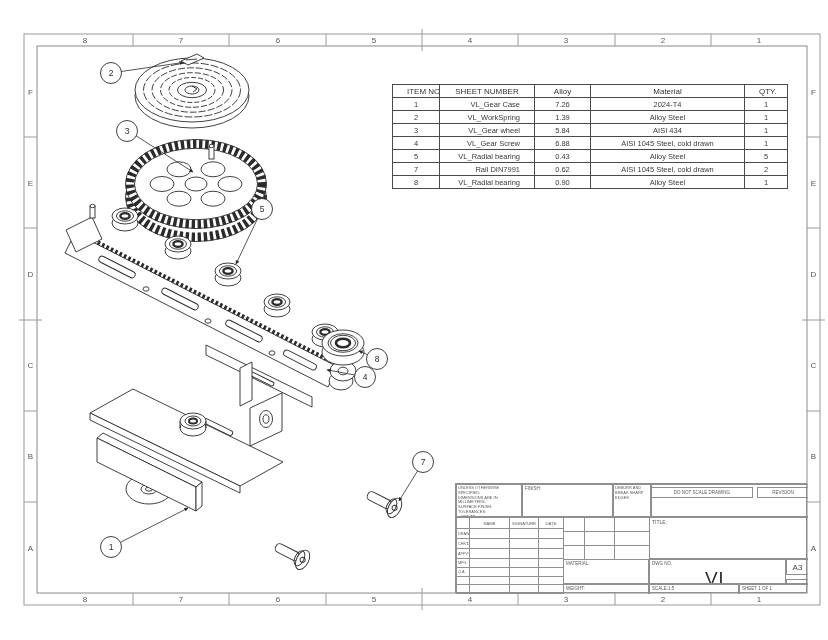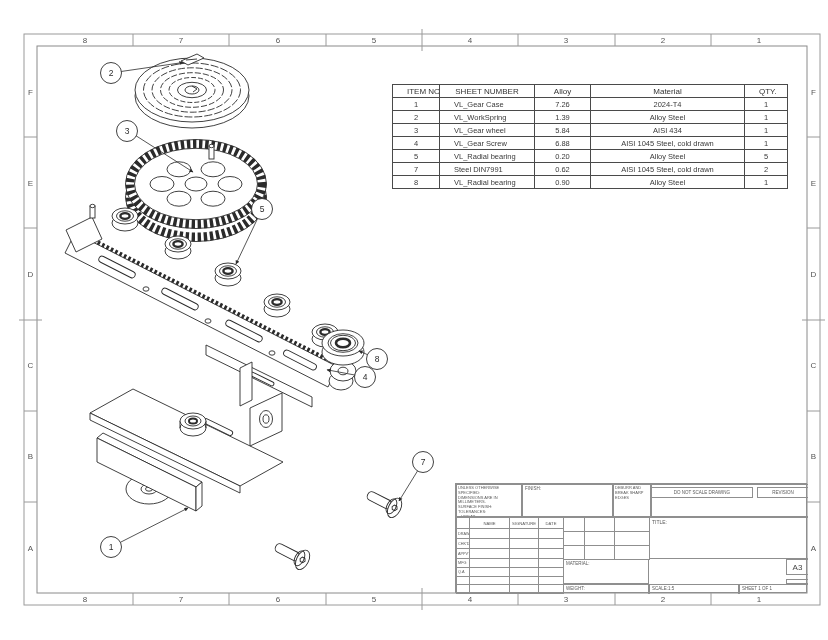--- a/index.html
+++ b/index.html
@@ -6,21 +6,21 @@
   .stage{position:relative;width:828px;height:640px;background:#ffffff;overflow:hidden;
          font-family:"Liberation Sans", sans-serif;}
   .stage svg{position:absolute;left:0;top:0;}
 
   
   table.bom{position:absolute;left:392px;top:84px;width:395px;border-collapse:collapse;
             table-layout:fixed;font-size:7.5px;color:#3a3a3a;background:#fff;}
   table.bom th,table.bom td{border:1px solid #4a4a4a;height:12px;padding:0 14px;
             text-align:center;overflow:hidden;white-space:nowrap;font-weight:normal;}
   table.bom th{font-size:8px;color:#333;}
-  table.bom td.l{text-align:left;}
+  table.bom td.l{text-align:right;}
 
   
   .tb{position:absolute;left:455px;top:483px;width:352px;height:110px;
       border:1px solid #8f8f8f;box-sizing:border-box;color:#5a5a5a;background:#fff;}
   .tb .cell{position:absolute;border:1px solid #8f8f8f;box-sizing:border-box;overflow:hidden;}
   .lab{font-size:4.5px;line-height:1.2;color:#5a5a5a;padding:1px 0 0 2px;}
   .lab6{font-size:4px;line-height:1.2;color:#5a5a5a;padding:1px 0 0 1px;}
   .lab6 .ind{padding-left:3px;}
   .ctr{display:flex;align-items:center;justify-content:center;height:100%;font-size:4.5px;color:#5a5a5a;}
   table.sig{position:absolute;left:0;top:33px;width:107px;height:76px;border-collapse:collapse;
@@ -320,27 +320,27 @@
     <tr>
       <td>4</td>
       <td class="l">VL_Gear Screw</td>
       <td>6.88</td>
       <td>AISI 1045 Steel, cold drawn</td>
       <td>1</td>
     </tr>
     <tr>
       <td>5</td>
       <td class="l">VL_Radial bearing</td>
-      <td>0.20</td>
+      <td>0.43</td>
       <td>Alloy Steel</td>
       <td>5</td>
     </tr>
     <tr>
       <td>7</td>
-      <td class="l">Steel DIN7991</td>
+      <td class="l">Rail DIN7991</td>
       <td>0.62</td>
       <td>AISI 1045 Steel, cold drawn</td>
       <td>2</td>
     </tr>
     <tr>
       <td>8</td>
       <td class="l">VL_Radial bearing</td>
       <td>0.90</td>
       <td>Alloy Steel</td>
       <td>1</td>
@@ -461,20 +461,24 @@
           </tr>
   </tbody>
       </table>
 
   <div class="cell" style="left:193px;top:33px;width:159px;height:42px;border-right:none;">
     <div class="lab" style="font-size:5px;">TITLE:</div>
   </div>
   <div class="cell" style="left:107px;top:75px;width:86px;height:25px;">
     <div class="lab">MATERIAL:</div>
   </div>
+  <div class="cell" style="left:193px;top:75px;width:137px;height:25px;">
+    <div class="lab">DWG NO.</div>
+    <div class="dwgval">VL</div>
+  </div>
   <div class="cell" style="left:330px;top:75px;width:22px;height:16px;border-right:none;">
     <div class="a3">A3</div>
   </div>
   <div class="cell" style="left:330px;top:95px;width:22px;height:5px;border-right:none;"></div>
   <div class="cell" style="left:107px;top:100px;width:86px;height:10px;border-bottom:none;">
     <div class="lab">WEIGHT:</div>
   </div>
   <div class="cell" style="left:193px;top:100px;width:90px;height:10px;border-bottom:none;">
     <div class="lab">SCALE:1:5</div>
   </div>

